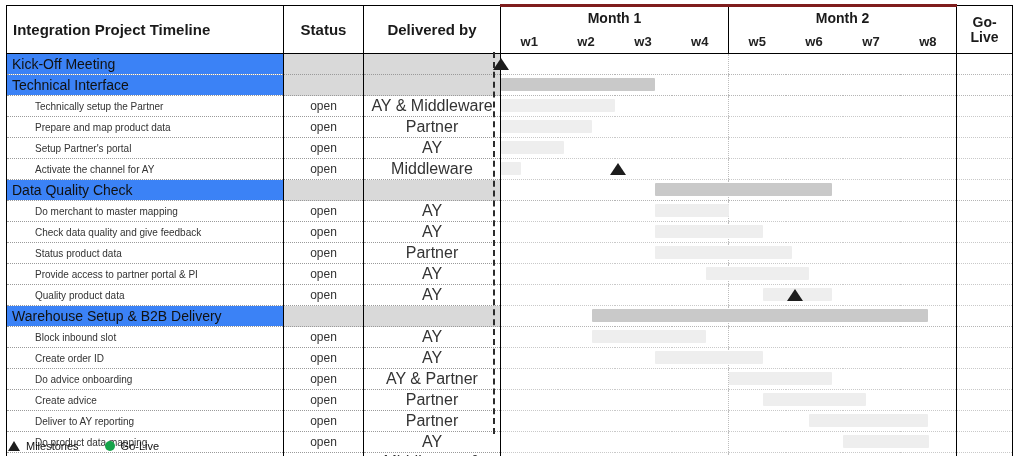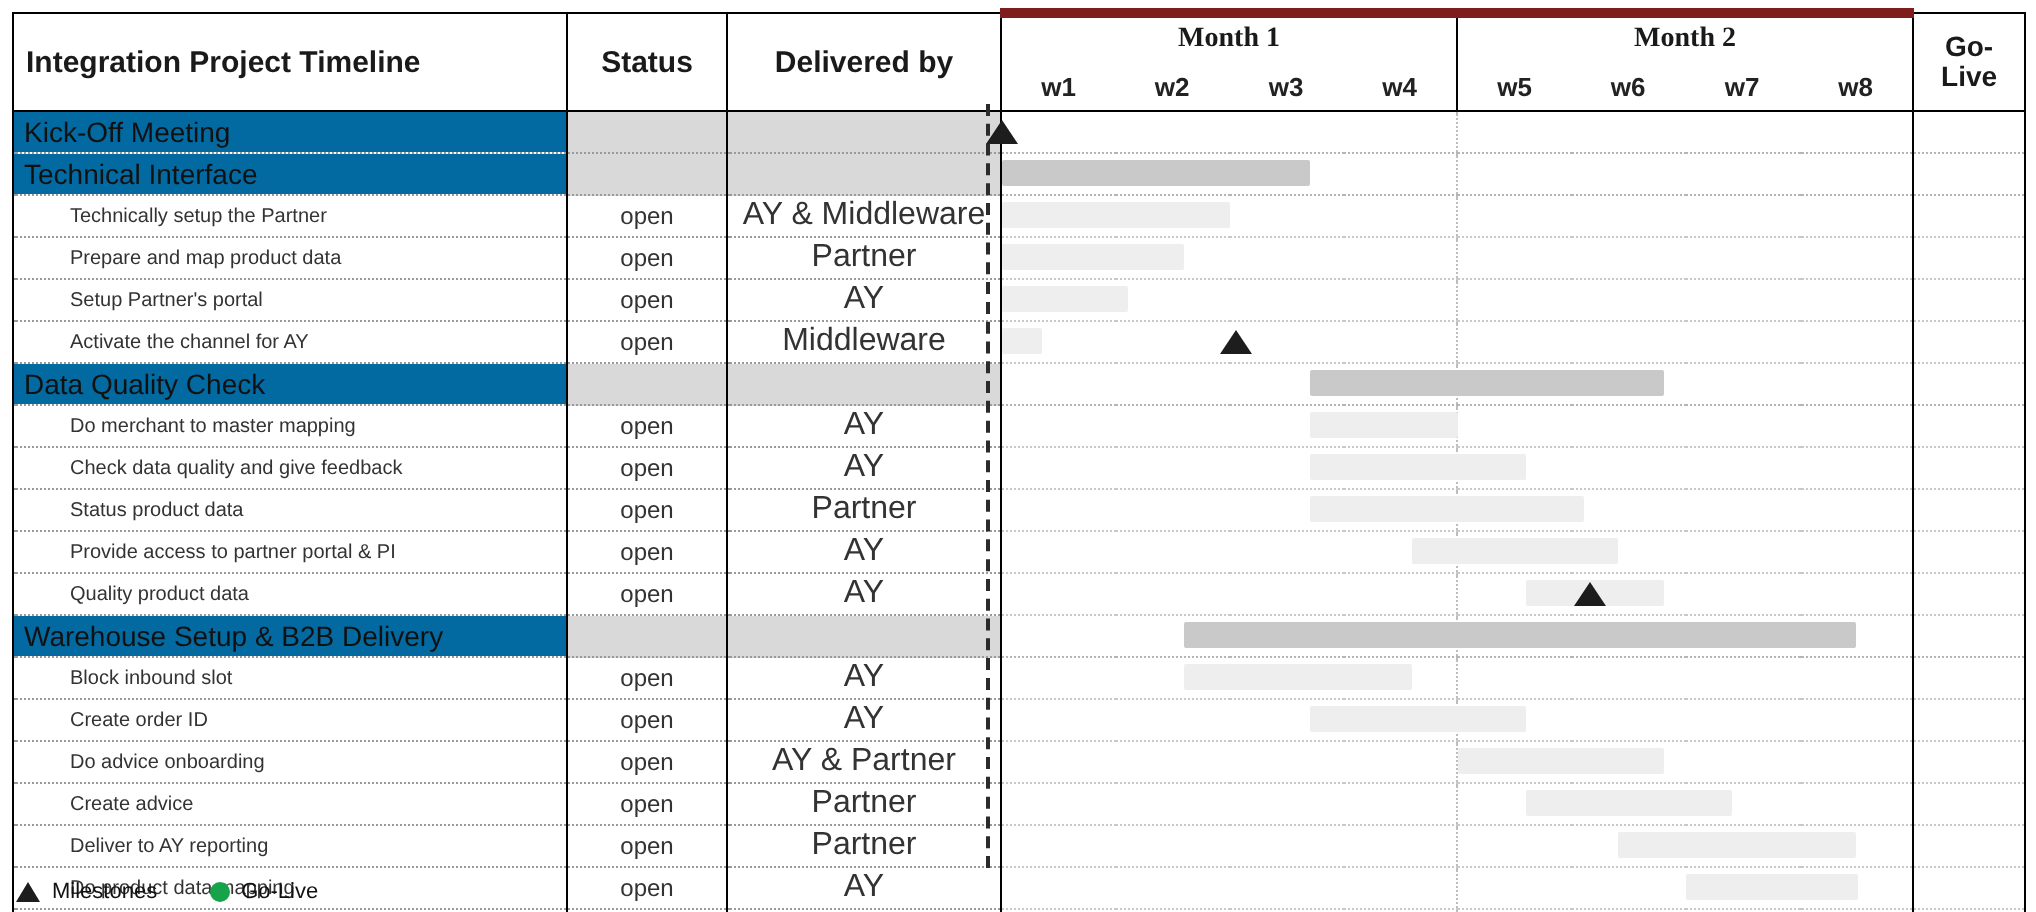--- a/index.html
+++ b/index.html
@@ -29,46 +29,45 @@
   .hdr-left{
     border:1px solid #000;
     background:#ffffff;
     font-size:15px;
     text-align:center;
     height:46px;
   }
   .hdr-left.task{ text-align:left; padding-left:6px; }
   .hdr-month{
     border-left:1px solid #000;
-    border-top:5px solid #7f1d1d;
+    border-top:3px solid #7f1d1d;
     border-right:1px solid #000;
     font-size:14px;
     text-align:center;
     height:22px;
-    font-family:Liberation Serif, serif;
   }
   .hdr-week{
     border-bottom:1px solid #000;
     font-size:13px;
     text-align:center;
     height:24px;
     color:#222;
   }
   .hdr-week.sep{ border-left:1px solid #000; }
   .hdr-golive{
     border:1px solid #000;
     font-size:14px;
     text-align:center;
     height:46px;
     line-height:1.05;
   }
 
   
   tr.grp td.c-task{
-    background:#0369a1;
+    background:#3b82f6;
     font-size:14px;
     font-weight:normal;
     padding-left:5px;
     color:#111;
   }
   tr.grp td.c-status,
   tr.grp td.c-deliv{ background:#d9d9d9; }
 
   td.c-task{
     border-left:1px solid #000;

